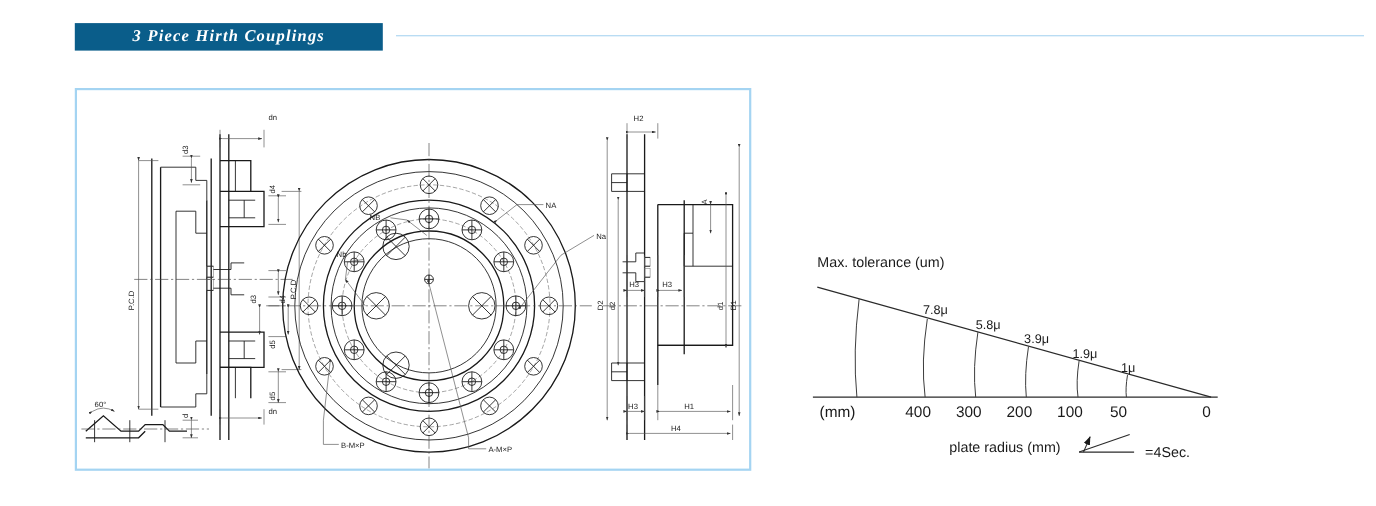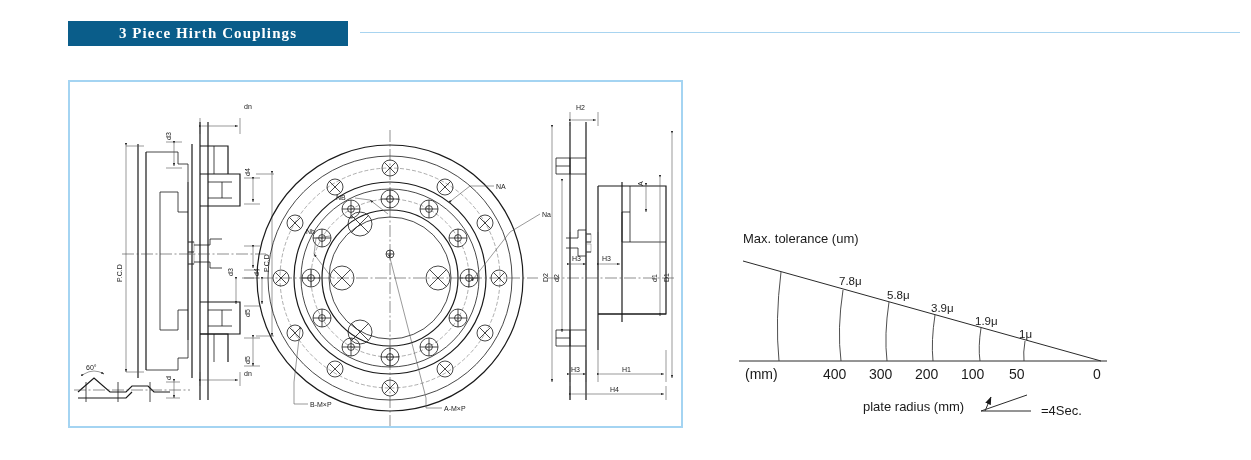--- a/index.html
+++ b/index.html
@@ -9,21 +9,21 @@
     position:relative;overflow:hidden;
   }
   
   #header-area{position:absolute;left:0;top:0;width:1251px;height:60px;}
   #title-bar{
     position:absolute;left:68px;top:21px;width:280px;height:25px;
     background:#0a5d8a;display:flex;align-items:center;justify-content:center;
   }
   #title-text{
     color:#ffffff;font-size:15px;font-weight:bold;letter-spacing:1.1px;
-    font-family:"Liberation Serif",serif;white-space:nowrap;
+    font-family:"Liberation Serif",serif;white-space:nowrap;font-style:italic;
   }
   #header-rule{
     position:absolute;left:360px;top:32px;width:880px;height:1px;
     background:#a8d4f0;
   }
   
   #drawing-panel{
     position:absolute;left:68px;top:80px;width:615px;height:348px;
     border:2px solid #a4d4f2;background:#ffffff;box-sizing:border-box;
   }

